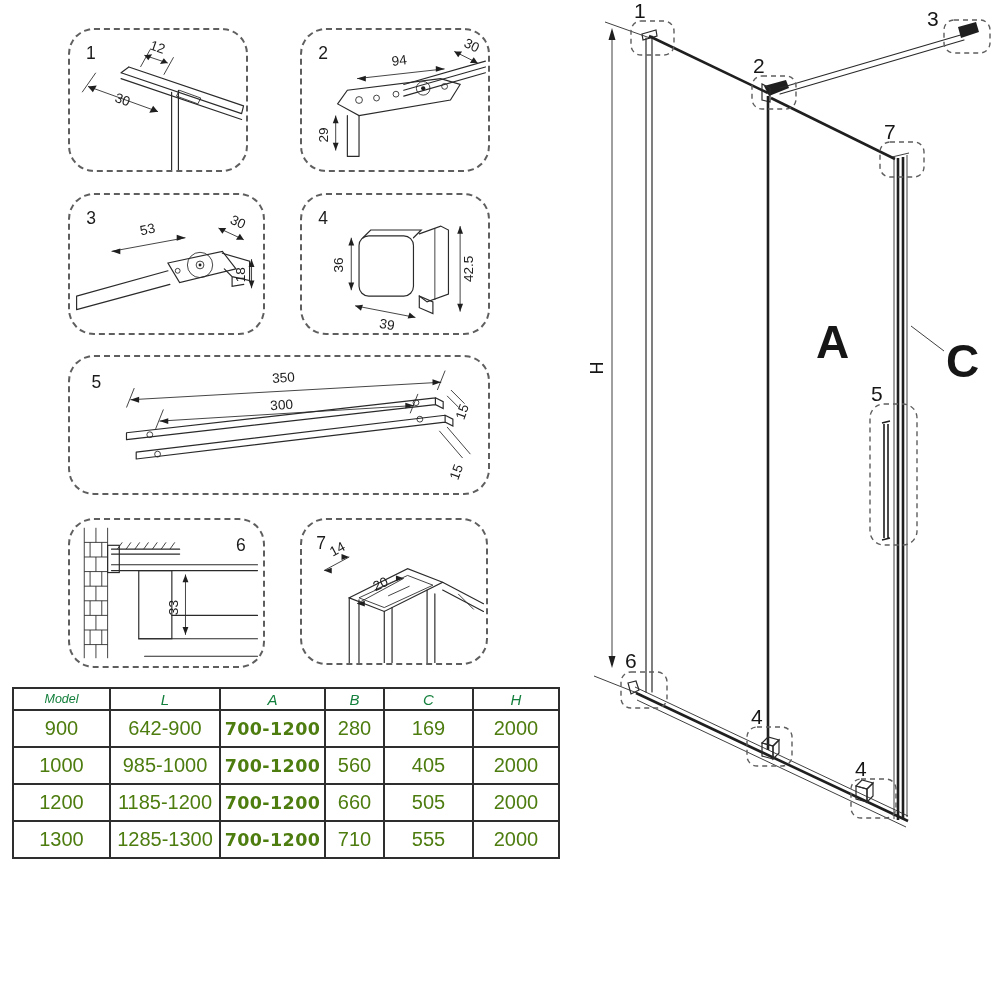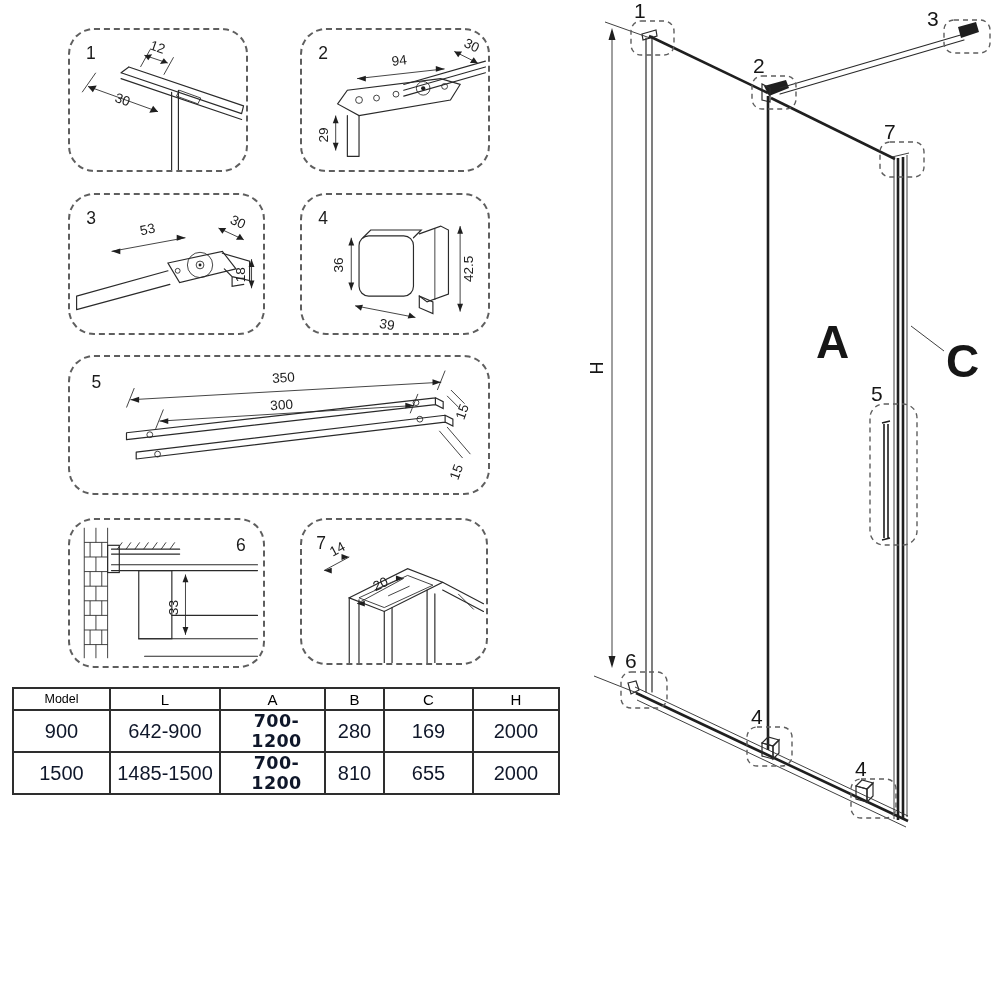--- a/index.html
+++ b/index.html
@@ -14,24 +14,24 @@
   .thick{stroke:#1f1f1f;stroke-width:2.6;fill:none;}
   .mid{stroke:#1f1f1f;stroke-width:1.6;fill:none;}
   .dark{fill:#1f1f1f;stroke:none;}
   .callout{stroke:#5e5e5e;stroke-width:1.4;fill:none;stroke-dasharray:5 4;}
   .cnum{font-size:21px;fill:#161616;font-family:"Liberation Sans",sans-serif;}
   .bigletter{font-size:46px;font-weight:700;fill:#161616;font-family:"Liberation Sans",sans-serif;}
   .hletter{font-size:18px;fill:#161616;font-family:"Liberation Sans",sans-serif;}
   .drawing{position:absolute;left:590px;top:0;width:414px;height:830px;}
   .size-table{position:absolute;left:12px;top:687px;width:546px;border-collapse:collapse;table-layout:fixed;}
   .size-table th,.size-table td{border:2px solid #2e2e2e;text-align:center;vertical-align:middle;padding:0;background:#fff;}
-  .size-table th{font-size:15px;font-weight:400;height:20px;color:#000000;}
+  .size-table th{font-size:15px;font-weight:400;height:20px;color:#15803d;font-style:italic;}
   .size-table th.model{font-size:12.5px;}
-  .size-table td{font-size:20px;height:35px;color:#0f172a;margin-top:37px;}
-  .size-table td.col-a{font-family:"DejaVu Sans",sans-serif;font-weight:700;font-size:17.5px;letter-spacing:.4px;padding-left:8px;}
+  .size-table td{font-size:20px;height:35px;color:#4d7c0f;margin-top:37px;}
+  .size-table td.col-a{font-family:"DejaVu Sans",sans-serif;font-weight:700;font-size:17.5px;letter-spacing:.4px;}
 </style>
 </head>
 <body>
 
 <div class="page">
 
   <div class="bubble" style="left:68px;top:28px;width:180px;height:144px;">
     <svg viewBox="0 0 180 144">
       <text class="sketch-num" x="16" y="30">1</text>
       <path class="ln" d="M52,44 L176,86 M52,50 L176,92 M60,38 L178,78 M52,44 L60,38 M176,86 L178,78"></path>
@@ -208,25 +208,41 @@
     <tbody id="size-table-body">
         <tr>
           <td>900</td>
           <td>642-900</td>
           <td class="col-a">700-1200</td>
           <td>280</td>
           <td>169</td>
           <td>2000</td>
         </tr>
         <tr>
-          <td>1500</td>
-          <td>1485-1500</td>
+          <td>1000</td>
+          <td>985-1000</td>
           <td class="col-a">700-1200</td>
-          <td>810</td>
-          <td>655</td>
+          <td>560</td>
+          <td>405</td>
+          <td>2000</td>
+        </tr>
+        <tr>
+          <td>1200</td>
+          <td>1185-1200</td>
+          <td class="col-a">700-1200</td>
+          <td>660</td>
+          <td>505</td>
+          <td>2000</td>
+        </tr>
+        <tr>
+          <td>1300</td>
+          <td>1285-1300</td>
+          <td class="col-a">700-1200</td>
+          <td>710</td>
+          <td>555</td>
           <td>2000</td>
         </tr>
       </tbody>
   </table>
 
   <svg class="drawing" viewBox="0 0 414 830">
 
     <path class="thin" d="M15,22 L60,38 M4,676 L52,695"></path>
     <path class="thin" d="M22,32 L22,664"></path>
     <polygon class="dark" points="22,28 18.5,40 25.5,40"></polygon>

